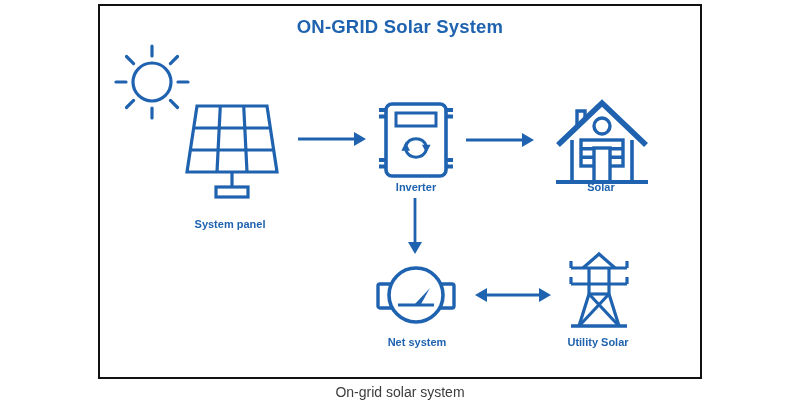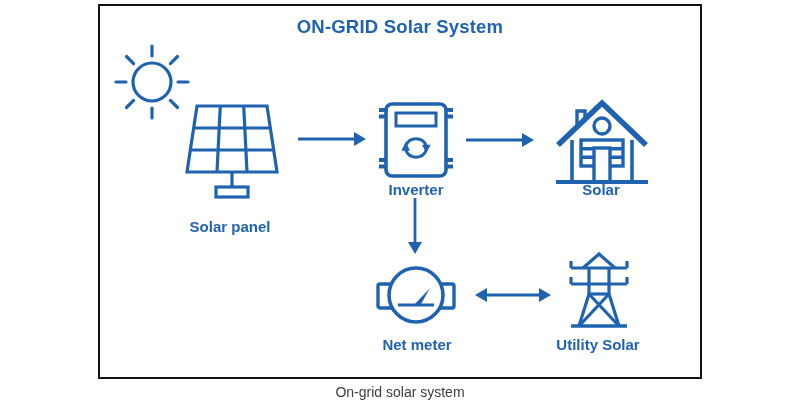--- a/index.html
+++ b/index.html
@@ -19,21 +19,21 @@
     position:absolute;left:98px;top:4px;width:604px;height:375px;
     background:#FFFFFF;border:2px solid var(--panel-border);
   }
   .title{
     position:absolute;left:400px;top:16px;transform:translateX(-50%);
     font-size:18.5px;font-weight:700;color:var(--accent);white-space:nowrap;
     letter-spacing:0.2px;
   }
   .node-label{
     position:absolute;transform:translateX(-50%);
-    font-size:15px;font-weight:700;color:var(--accent);white-space:nowrap;
+    font-size:11px;font-weight:700;color:var(--accent);white-space:nowrap;
   }
   .caption{
     position:absolute;left:400px;top:384px;transform:translateX(-50%);
     font-size:14px;font-weight:400;color:var(--caption-text);white-space:nowrap;
   }
   svg{position:absolute;display:block;overflow:visible;}
   .stroke{fill:none;stroke:currentColor;}
 </style>
 </head>
 <body>
@@ -60,21 +60,21 @@
 
   <svg style="left:180px;top:100px" width="104" height="104" viewBox="0 0 104 104">
     <g class="stroke" stroke-width="3.2" stroke-linejoin="miter">
       <path d="M17,6 H87 L97,72 H7 Z"></path>
       <path d="M40.3,6 L37,72 M63.7,6 L67,72"></path>
       <path d="M13.7,28 H90.3 M10.3,50 H93.7"></path>
       <path d="M52,72 V87"></path>
       <rect x="36" y="87" width="32" height="10"></rect>
     </g>
   </svg>
-  <div class="node-label" style="left:230px;top:218px">Solar panel</div>
+  <div class="node-label" style="left:230px;top:218px">System panel</div>
 
   <svg style="left:296px;top:128px" width="72" height="22" viewBox="0 0 72 22">
     <line class="stroke" x1="2" y1="11" x2="58" y2="11" stroke-width="2.8"></line>
     <polygon points="58,4 70,11 58,18" fill="currentColor"></polygon>
   </svg>
 
   <svg style="left:378px;top:100px" width="76" height="80" viewBox="0 0 76 80">
     <g fill="currentColor">
       <rect x="1" y="8" width="8" height="4"></rect>
         <rect x="1" y="14.5" width="8" height="4"></rect>
@@ -119,21 +119,21 @@
     <line class="stroke" x1="11" y1="2" x2="11" y2="46" stroke-width="2.8"></line>
     <polygon points="4,46 18,46 11,58" fill="currentColor"></polygon>
   </svg>
 
   <svg style="left:375px;top:258px" width="82" height="76" viewBox="0 0 82 76">
     <rect class="stroke" x="3" y="26" width="76" height="24" rx="2" stroke-width="3.4"></rect>
     <circle cx="41" cy="37" r="27" fill="#FFFFFF" stroke="currentColor" stroke-width="3.6"></circle>
     <line class="stroke" x1="23" y1="47" x2="59" y2="47" stroke-width="3"></line>
     <polygon points="39,47 55,30 45.5,47" fill="currentColor"></polygon>
   </svg>
-  <div class="node-label" style="left:417px;top:336px">Net meter</div>
+  <div class="node-label" style="left:417px;top:336px">Net system</div>
 
   <svg style="left:474px;top:284px" width="78" height="22" viewBox="0 0 78 22">
     <line class="stroke" x1="12" y1="11" x2="66" y2="11" stroke-width="2.8"></line>
     <polygon points="13,4 1,11 13,18" fill="currentColor"></polygon>
     <polygon points="65,4 77,11 65,18" fill="currentColor"></polygon>
   </svg>
 
   <svg style="left:556px;top:248px" width="96" height="92" viewBox="0 0 96 92">
     <g class="stroke" stroke-width="3.2" stroke-linejoin="miter">
       <path d="M27,20 L43,6 L59,20"></path>

